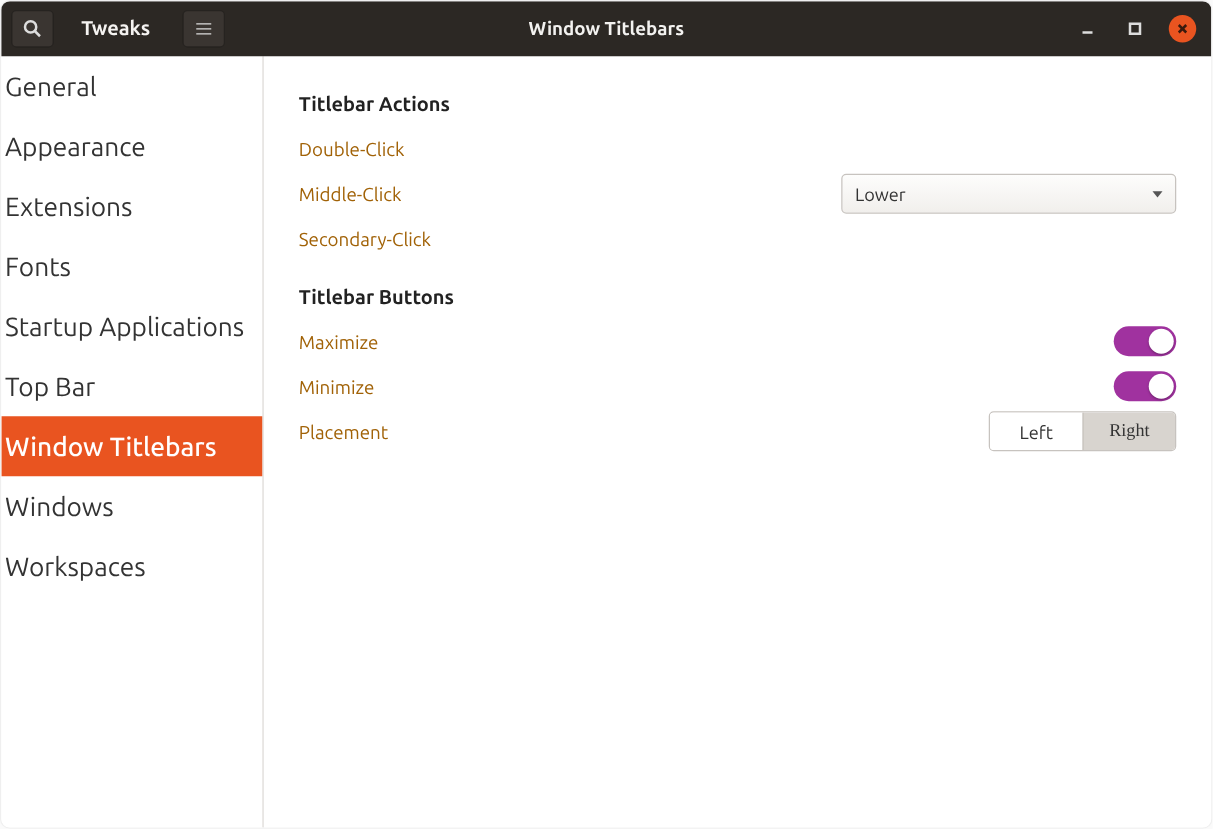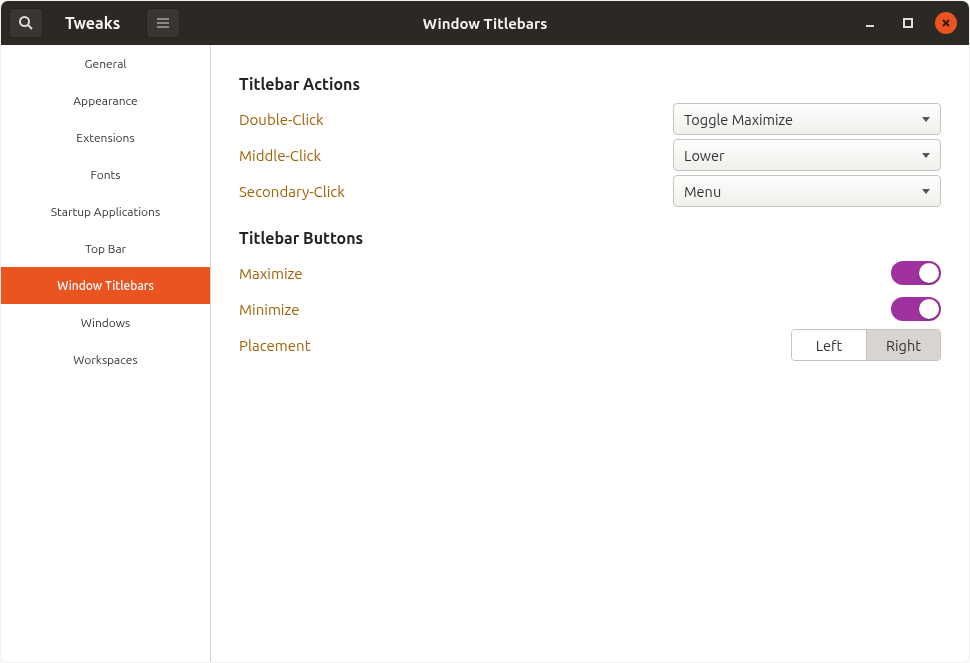--- a/index.html
+++ b/index.html
@@ -12,38 +12,38 @@
   .hdr-app-title { font-weight: 700; font-size: 16px; color: #f5f3f1; margin: 0 20px 0 16px; }
   .hdr-center { position: absolute; left: 0; right: 0; text-align: center; pointer-events: none; }
   .hdr-page-title { font-weight: 700; font-size: 15px; color: #f3f2f0; }
   .hdr-right { margin-left: auto; display: flex; align-items: center; gap: 16px; padding-right: 12px; z-index: 2; }
   .win-ctrl { width: 22px; height: 22px; display: flex; align-items: center; justify-content: center; cursor: pointer; border-radius: 50%; }
   .win-ctrl.close { background: #e95420; }
   .win-ctrl svg { width: 12px; height: 12px; stroke: #ddd; fill: none; stroke-width: 2; }
   .win-ctrl.close svg { stroke: #3b1a0d; }
   .body { flex: 1; display: flex; min-height: 0; }
   .sidebar { width: 210px; border-right: 1px solid #d7d3cf; background: #fff; overflow-y: auto; }
-  .side-item { padding: 12px 3px; font-size: 12px; color: #333; cursor: pointer; text-align: center; }
+  .side-item { padding: 12px 3px; font-size: 21px; color: #333; cursor: pointer; }
   .side-item.active { background: #e95420; color: #fff; font-weight: 500; }
   .content { flex: 1; padding: 24px 28px; overflow-y: auto; background: #fff; }
   .section-title { font-weight: 700; font-size: 16px; color: #222; margin-top: 6px; margin-bottom: 8px; }
   .section-title.mt { margin-top: 20px; }
   .row { display: flex; align-items: center; height: 36px; }
   .row-label { font-size: 15px; color: #a16207; }
   .row-spacer { flex: 1; }
   .combo { width: 268px; height: 32px; border: 1px solid #c7c3bf; border-radius: 4px; background: linear-gradient(#fdfdfc,#f1efec); display: flex; align-items: center; padding: 0 10px; cursor: pointer; font-size: 14.5px; color: #333; }
   .combo .sp { flex: 1; }
   .combo .caret { width: 0; height: 0; border-left: 4px solid transparent; border-right: 4px solid transparent; border-top: 5px solid #555; }
   .switch { width: 50px; height: 24px; border-radius: 12px; position: relative; cursor: pointer; }
   .switch.on { background: #a0329f; }
   .switch .knob { width: 20px; height: 20px; background: #fff; border-radius: 50%; position: absolute; top: 2px; box-shadow: 0 1px 2px rgba(0,0,0,.3); }
   .switch.on .knob { right: 2px; }
   .seg { display: flex; border: 1px solid #c7c3bf; border-radius: 4px; overflow: hidden; }
   .seg-btn { width: 74px; height: 30px; display: flex; align-items: center; justify-content: center; font-size: 14.5px; color: #333; cursor: pointer; background: #fff; }
-  .seg-btn + .seg-btn { border-left: 1px solid #c7c3bf; }
+  .seg-btn + .seg-btn { border-left: 1px solid #c7c3bf; font-family: Liberation Serif, serif; }
   .seg-btn.active { background: #d8d4cf; }
 </style>
 </head>
 <body>
 
 <div class="window">
 
   <div class="headerbar">
     <div class="hdr-left">
       <div class="hdr-btn">
@@ -96,45 +96,35 @@
         <div class="side-item"><span>Windows</span></div>
         <div class="side-item"><span>Workspaces</span></div>
       </div>
 
     <div class="content">
       <div class="section-title">Titlebar Actions</div>
 
       <div class="row">
         <span class="row-label">Double-Click</span>
         <span class="row-spacer"></span>
-        <div class="combo">
-          <span>Toggle Maximize</span>
-          <span class="sp"></span>
-            <span class="caret"></span>
-        </div>
       </div>
 
       <div class="row">
         <span class="row-label">Middle-Click</span>
         <span class="row-spacer"></span>
         <div class="combo">
           <span>Lower</span>
           <span class="sp"></span>
             <span class="caret"></span>
         </div>
       </div>
 
       <div class="row">
         <span class="row-label">Secondary-Click</span>
         <span class="row-spacer"></span>
-        <div class="combo">
-          <span>Menu</span>
-          <span class="sp"></span>
-            <span class="caret"></span>
-        </div>
       </div>
 
       <div class="section-title mt">Titlebar Buttons</div>
 
       <div class="row">
         <span class="row-label">Maximize</span>
         <span class="row-spacer"></span>
         <div class="switch on">
             <div class="knob"></div>
           </div>

